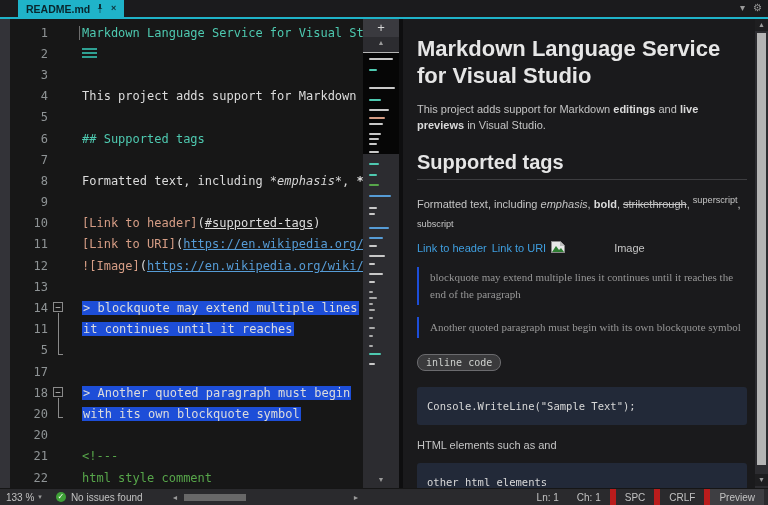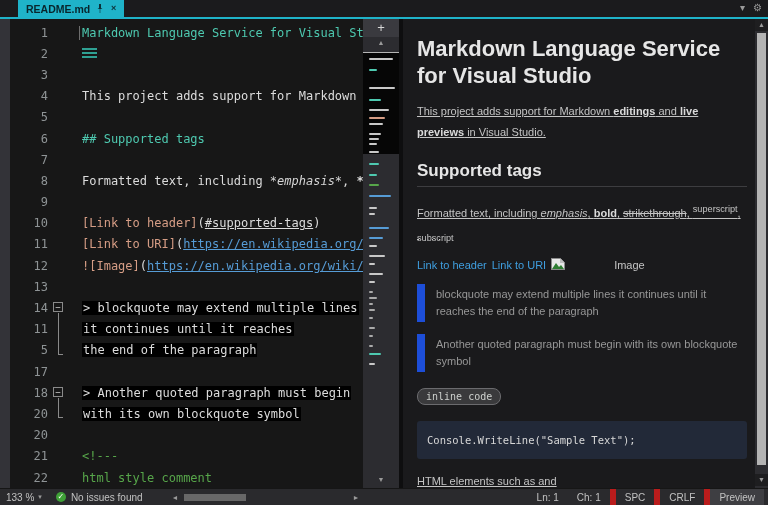--- a/index.html
+++ b/index.html
@@ -28,21 +28,21 @@
   .foldcol { width:24px; flex:none; position:relative; height:100%; }
   .ctext { flex:1; overflow:hidden; padding-left:10px; white-space:pre; }
   .st-heading { color:#4ec9b0; }
   .st-text { color:#dcdcdc; }
   .st-bold { color:#dcdcdc; font-weight:bold; }
   .st-italic { color:#d6d6d6; font-style:italic; }
   .st-linktext { color:#d69d85; }
   .st-url { color:#569cd6; text-decoration:underline; }
   .st-anchor { color:#dcdcdc; text-decoration:underline; }
   .st-comment { color:#57a64a; }
-  .st-quote { color:#dcdcdc; background:#000000; padding:2px 1px; }
+  .st-quote { color:#dcdcdc; background:#1d4ed8; padding:2px 1px; }
   .boxedline { outline:1px solid #6e6e6e; outline-offset:2px; }
   .tribar { display:inline-block; width:15px; height:10px;
             background:repeating-linear-gradient(#2fa193 0 2px, transparent 2px 4px); }
   .foldbox { position:absolute; left:5px; top:5px; width:10px; height:10px; border:1px solid #8a8a8a;
              background:#171717; color:#cfcfcf; font-size:9px; line-height:8px; text-align:center; }
   .foldmid { position:absolute; left:10px; top:0; width:1px; height:100%; background:#8a8a8a; }
   .foldend { position:absolute; left:10px; top:0; width:5px; height:70%; border-left:1px solid #8a8a8a;
              border-bottom:1px solid #8a8a8a; }
   .foldboxline { position:absolute; left:10px; top:16px; width:1px; bottom:0; background:#8a8a8a; }
 
@@ -56,30 +56,30 @@
   .mm-down { position:absolute; bottom:2px; left:0; right:0; height:12px; color:#9a9a9a; font-size:7px;
              text-align:center; line-height:12px; }
 
   
   .vsplit { width:4px; background:#0e0e0f; }
 
   
   .preview { flex:1; background:#1a1a1c; display:flex; min-width:0; }
   .pv-content { flex:1; padding:10px 8px 0 14px; overflow:hidden; color:#c4c4c4; font-size:11px; }
   .pv-h1 { color:#e6e6e6; font-size:22px; font-weight:bold; line-height:27px; margin:6px 0 12px 0; max-width:344px; }
-  .pv-h2 { color:#e6e6e6; font-size:17px; font-weight:bold; margin:18px 0 9px 0; padding-bottom:5px;
+  .pv-h2 { color:#e6e6e6; font-size:20px; font-weight:bold; margin:18px 0 9px 0; padding-bottom:5px;
            border-bottom:1px solid #3d3d40; }
-  .pv-p { line-height:21px; margin:12px 0 9px 0; max-width:336px;text-decoration:underline; }
+  .pv-p { line-height:16px; margin:12px 0 9px 0; max-width:336px; }
   .pv-b { font-weight:bold; color:#dadada; }
   .pv-i { font-style:italic; }
   .pv-s { text-decoration:line-through; }
   .pv-links { margin:4px 0 12px 0; display:flex; align-items:center; gap:5px; flex-wrap:wrap; }
   .pv-link { color:#3f9fe0; text-decoration:none; }
-  .pv-quote { border-left:8px solid #1d4ed8; padding:2px 6px 2px 11px; color:#979797; line-height:17px;
-              margin:0 0 12px 0; max-width:330px; }
+  .pv-quote { border-left:2px solid #1d4ed8; padding:2px 6px 2px 11px; color:#979797; line-height:17px;
+              margin:0 0 12px 0; max-width:330px;font-family:Liberation Serif, serif; }
   .pv-pill { display:inline-block; font-family:"DejaVu Sans Mono", monospace; font-size:10px; color:#cdd0cd;
              background:#3a3a3c; border:1px solid #6b6b6e; border-radius:8px; padding:2px 8px; margin:4px 0 6px 0; }
   .pv-code { background:#222938; border-radius:3px; padding:13px 10px; font-family:"DejaVu Sans Mono", monospace;
              font-size:10.5px; color:#d8d8d8; margin:10px 0 12px 0; white-space:pre; max-width:336px; }
   .img-alt { color:#c4c4c4;margin-left:44px; }
 
   
   .pv-scroll { width:13px; flex:none; background:#2c2c30; position:relative; }
   .pv-up, .pv-dn { position:absolute; left:0; right:0; height:12px; color:#9a9a9a; font-size:7px;
                    text-align:center; line-height:12px; background:#1e1e20; }
@@ -137,21 +137,21 @@
           <div class="cline"><span class="lnum">6</span><span class="foldcol"></span><span class="ctext"><span><span class="st-heading">## Supported tags</span></span></span></div>
           <div class="cline"><span class="lnum">7</span><span class="foldcol"></span><span class="ctext"><span></span></span></div>
           <div class="cline"><span class="lnum">8</span><span class="foldcol"></span><span class="ctext"><span><span class="st-text">Formatted text, including </span><span class="st-italic">*emphasis*</span><span class="st-text">, </span><span class="st-bold">**bo</span></span></span></div>
           <div class="cline"><span class="lnum">9</span><span class="foldcol"></span><span class="ctext"><span></span></span></div>
           <div class="cline"><span class="lnum">10</span><span class="foldcol"></span><span class="ctext"><span><span class="st-linktext">[Link to header]</span><span class="st-text">(</span><span class="st-anchor">#supported-tags</span><span class="st-text">)</span></span></span></div>
           <div class="cline"><span class="lnum">11</span><span class="foldcol"></span><span class="ctext"><span><span class="st-linktext">[Link to URI]</span><span class="st-text">(</span><span class="st-url">https://en.wikipedia.org/wiki</span></span></span></div>
           <div class="cline"><span class="lnum">12</span><span class="foldcol"></span><span class="ctext"><span><span class="st-linktext">![Image]</span><span class="st-text">(</span><span class="st-url">https://en.wikipedia.org/wiki/Markdown</span></span></span></div>
           <div class="cline"><span class="lnum">13</span><span class="foldcol"></span><span class="ctext"><span></span></span></div>
           <div class="cline"><span class="lnum">14</span><span class="foldcol"><span class="foldbox">−</span><span class="foldboxline"></span></span><span class="ctext"><span><span class="st-quote">&gt; blockquote may extend multiple lines</span></span></span></div>
           <div class="cline"><span class="lnum">11</span><span class="foldcol"><span class="foldmid"></span></span><span class="ctext"><span><span class="st-quote">it continues until it reaches</span></span></span></div>
-          <div class="cline"><span class="lnum">5</span><span class="foldcol"><span class="foldend"></span></span><span class="ctext"><span><span class="st-quote">the end of the paragraph</span></span></span></div>
+          <div class="cline"><span class="lnum">5</span><span class="foldcol"><span class="foldend"></span></span></div>
           <div class="cline"><span class="lnum">17</span><span class="foldcol"></span><span class="ctext"><span></span></span></div>
           <div class="cline"><span class="lnum">18</span><span class="foldcol"><span class="foldbox">−</span><span class="foldboxline"></span></span><span class="ctext"><span><span class="st-quote">&gt; Another quoted paragraph must begin</span></span></span></div>
           <div class="cline"><span class="lnum">20</span><span class="foldcol"><span class="foldend"></span></span><span class="ctext"><span><span class="st-quote">with its own blockquote symbol</span></span></span></div>
           <div class="cline"><span class="lnum">20</span><span class="foldcol"></span><span class="ctext"><span></span></span></div>
           <div class="cline"><span class="lnum">21</span><span class="foldcol"></span><span class="ctext"><span><span class="st-comment">&lt;!---</span></span></span></div>
           <div class="cline"><span class="lnum">22</span><span class="foldcol"></span><span class="ctext"><span><span class="st-comment">html style comment</span></span></span></div>
         </div>
       <div class="minimap">
         <div class="mm-split">+</div>
         <div class="mm-arrow">▲</div>

